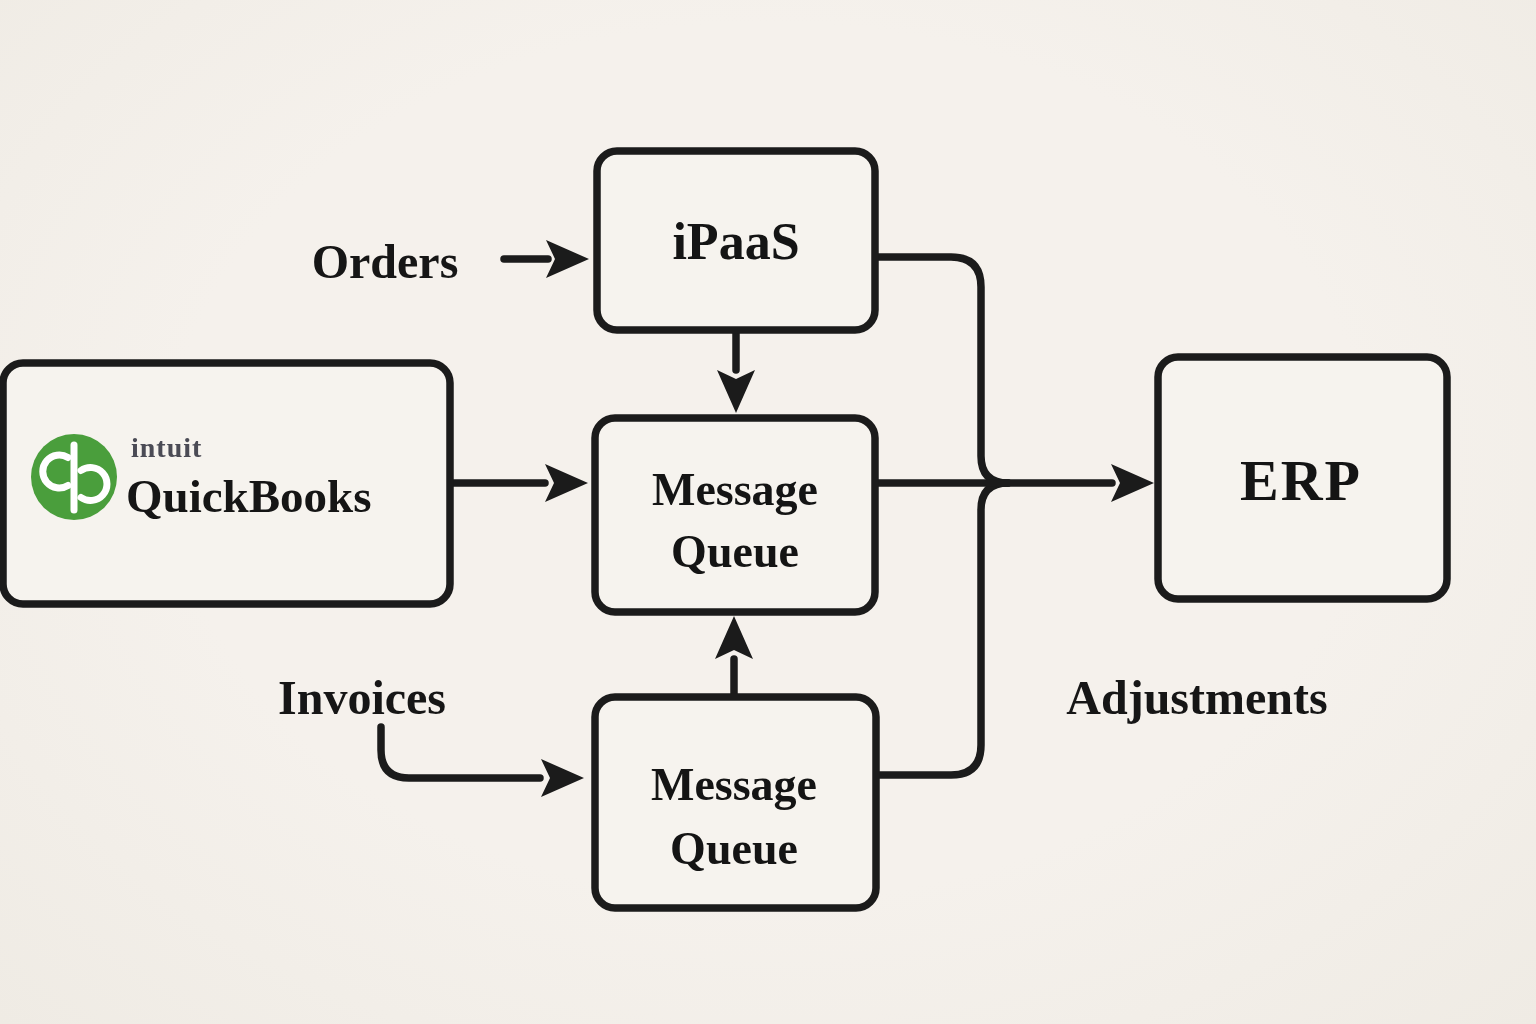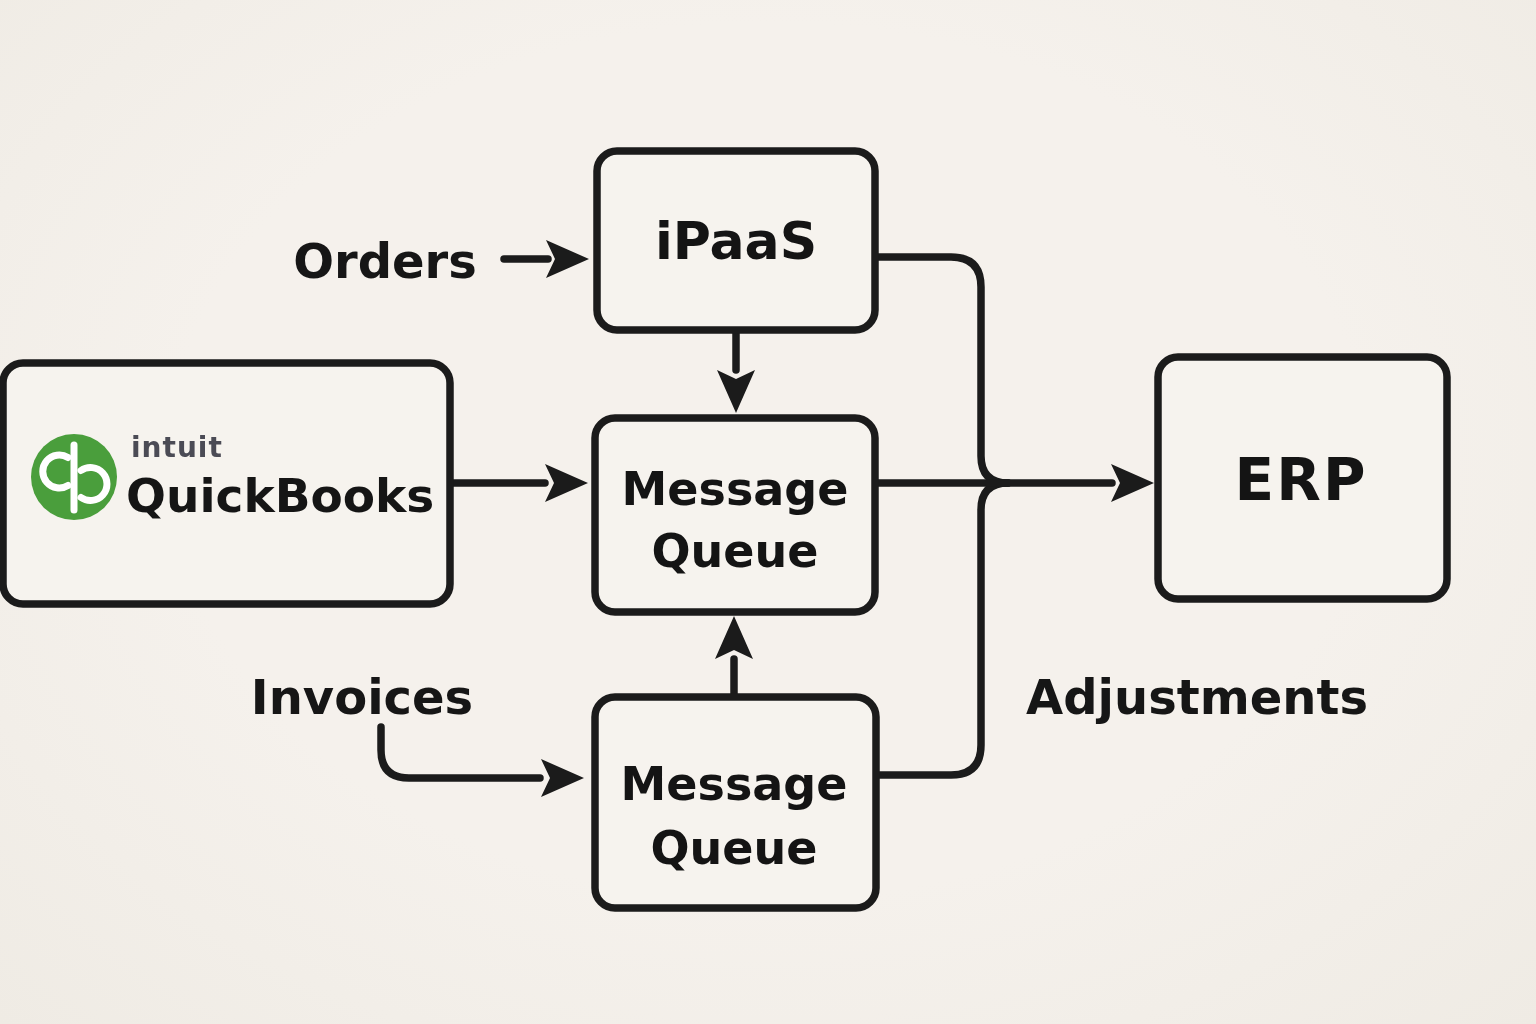--- a/index.html
+++ b/index.html
@@ -8,20 +8,21 @@
     width: 1536px;
     height: 1024px;
     overflow: hidden;
     background: radial-gradient(ellipse at 50% 45%, #f5f1ec 55%, #efebe4 100%);
     font-family: "DejaVu Sans", sans-serif;
   }
   .stage {
     position: relative;
     width: 1536px;
     height: 1020px;
+    font-family: Liberation Serif, serif;
   }
   svg { display: block; }
 
   .node-box {
     fill: #f6f3ee;
     stroke: #1b1b1b;
     stroke-width: 7.5;
   }
   .edge {
     fill: none;

